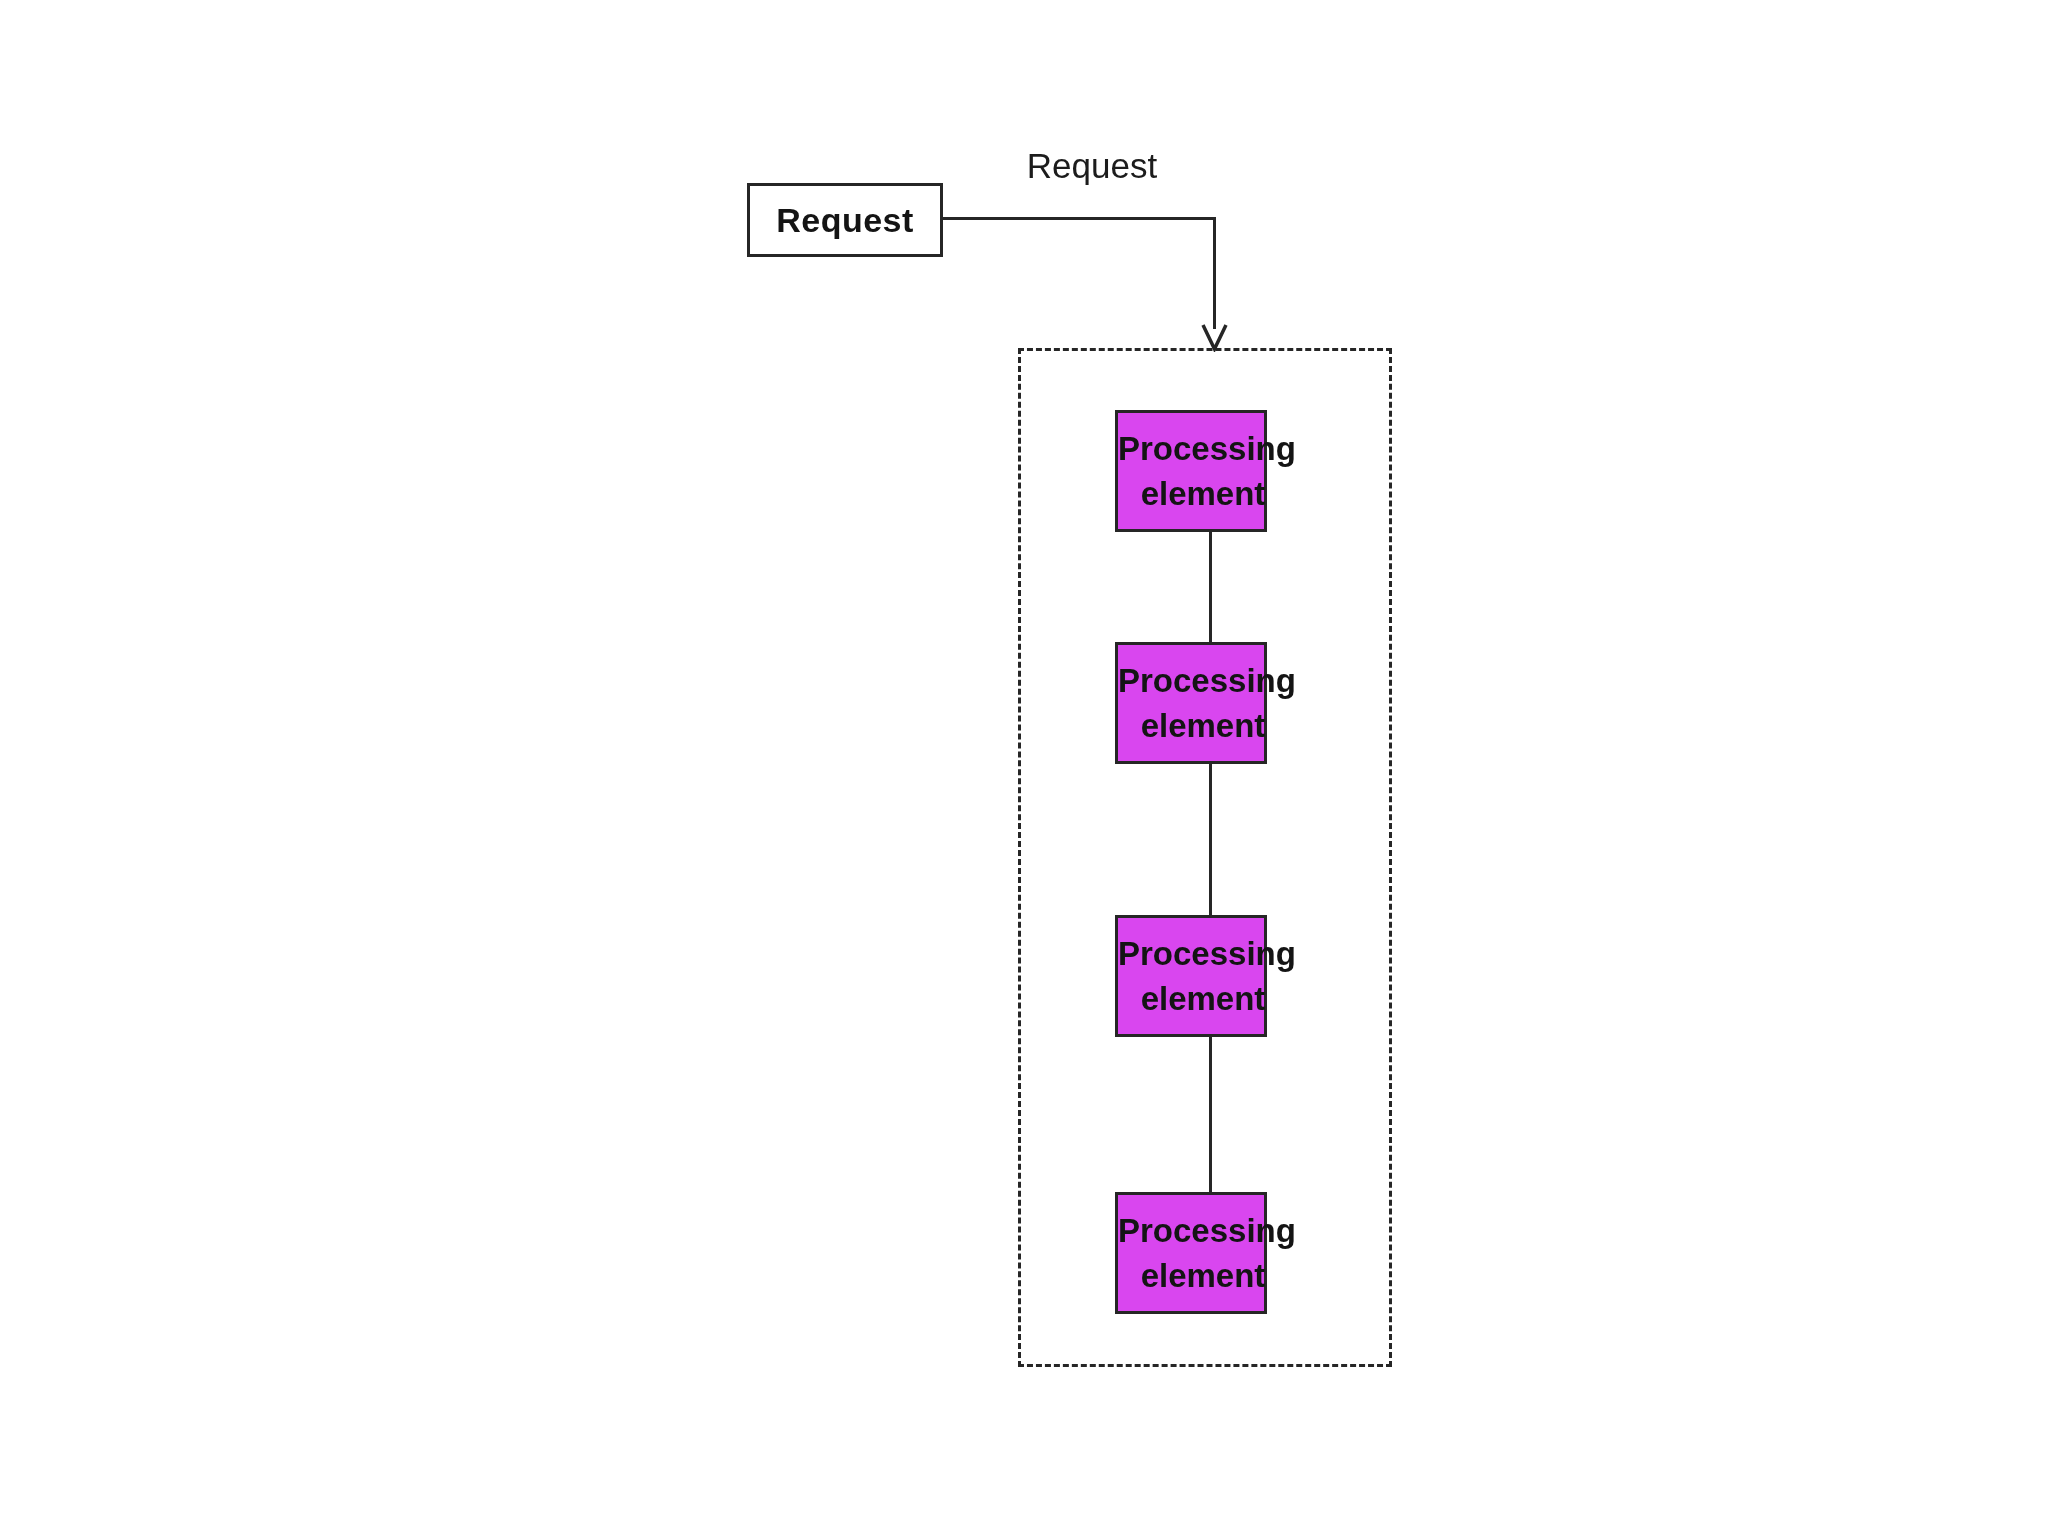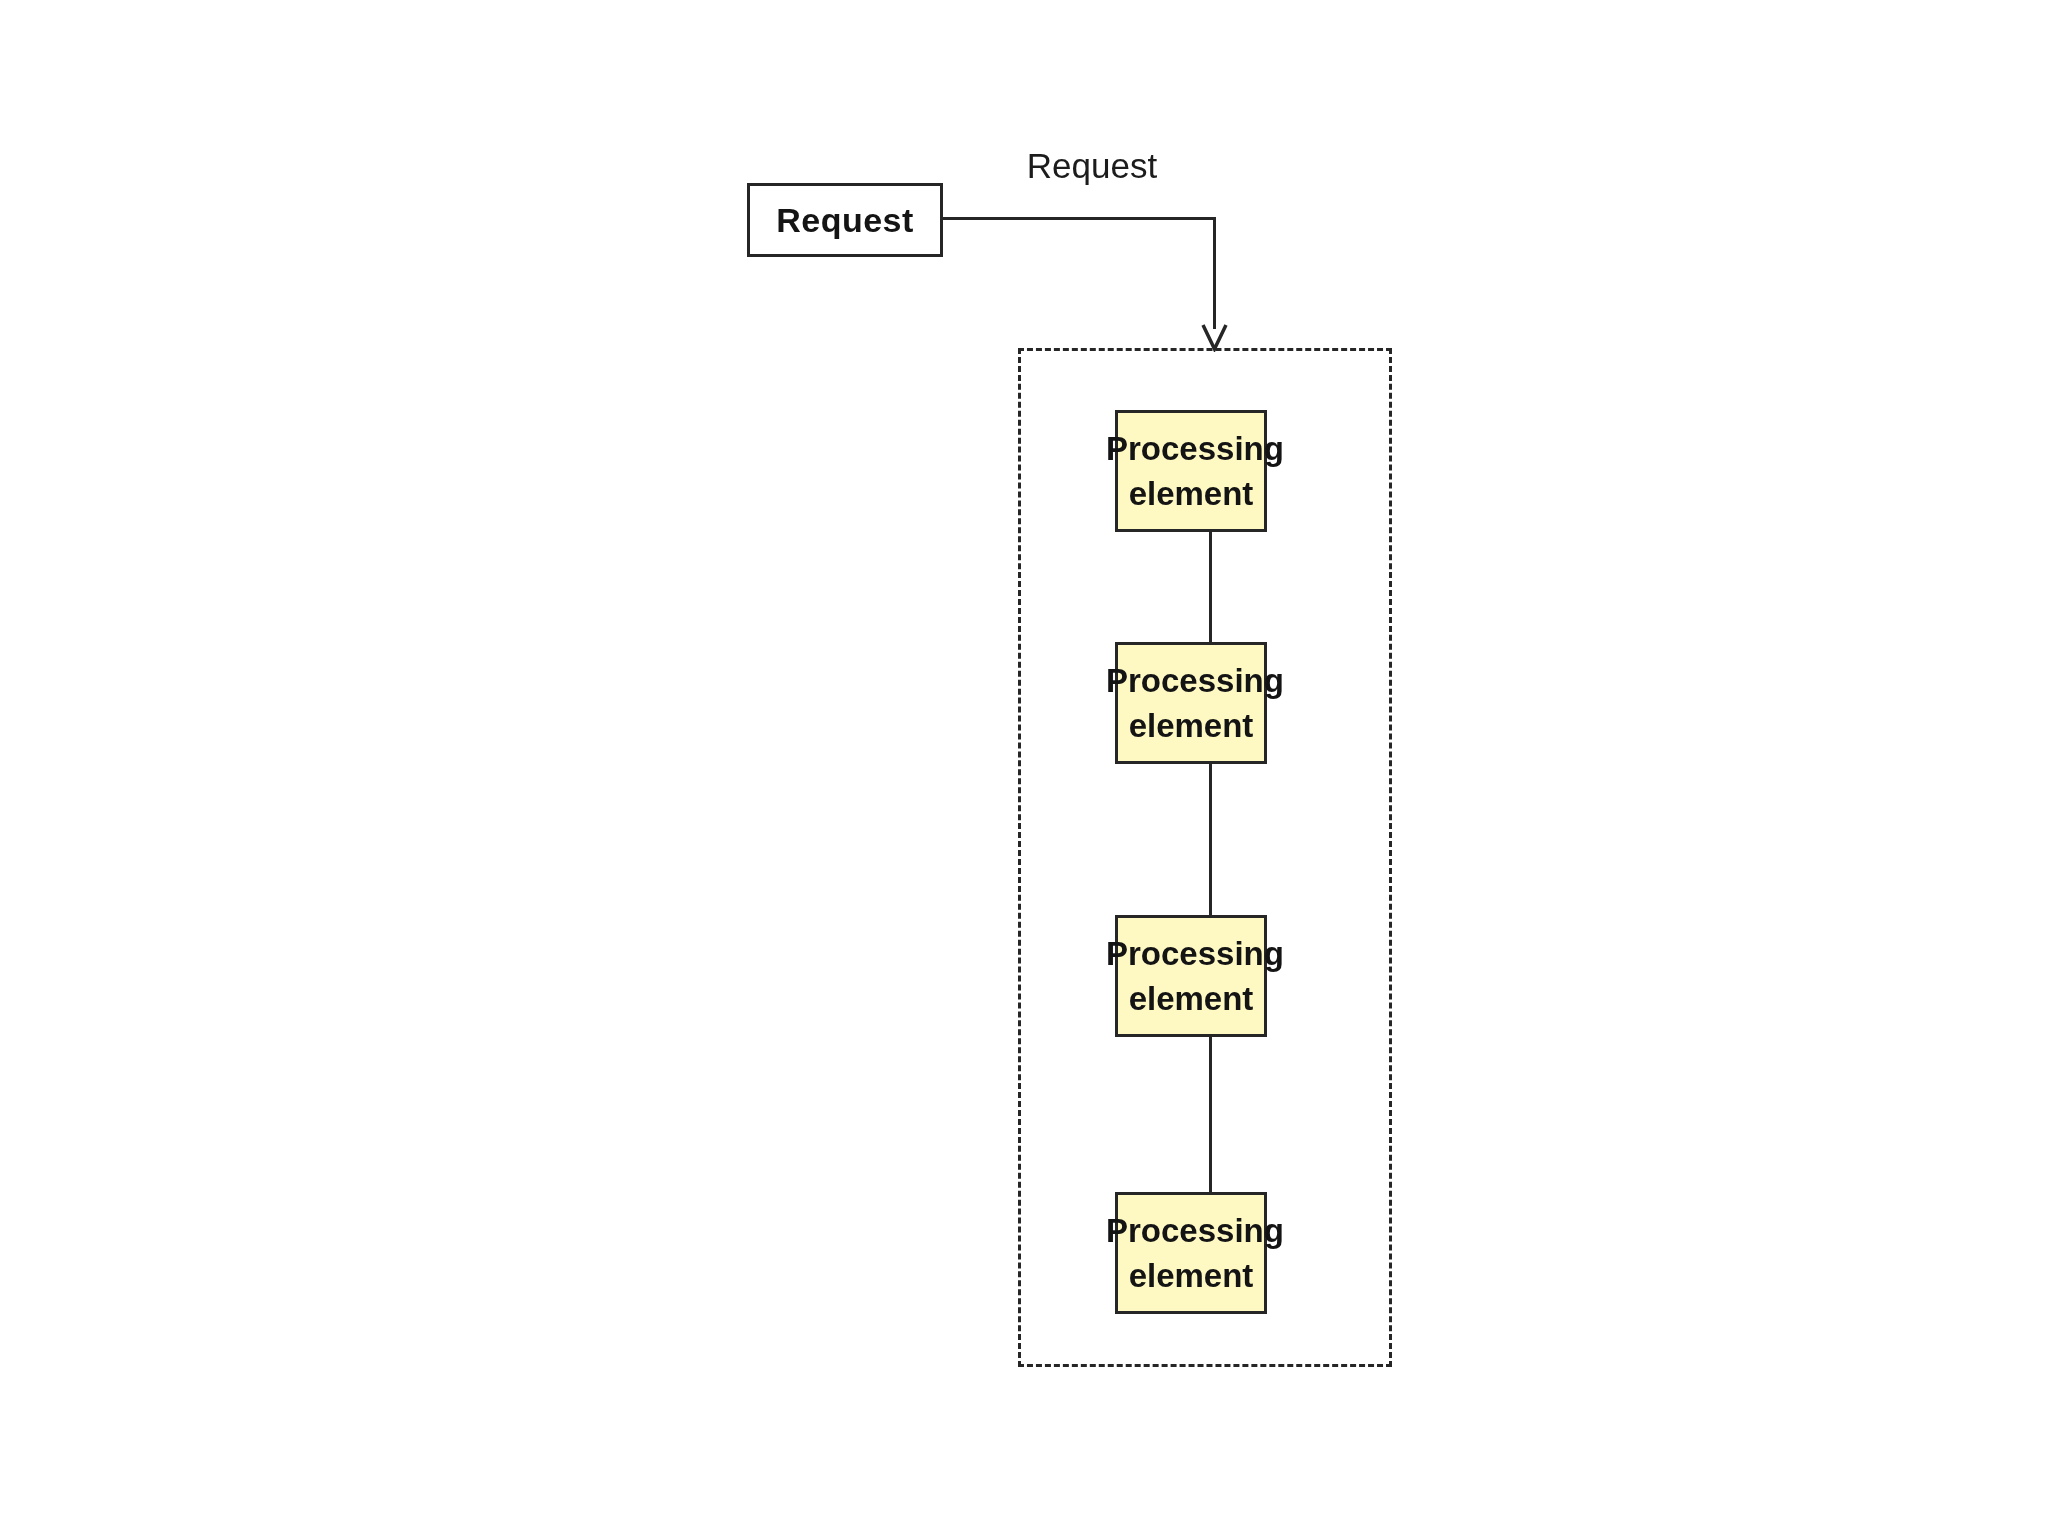--- a/index.html
+++ b/index.html
@@ -47,22 +47,22 @@
 
   
   .pipeline-box{
     position:absolute;left:1018px;top:348px;width:374px;height:1019px;
     border:3px dashed var(--line);background:transparent;
   }
 
   
   .pe{
     position:absolute;left:1115px;width:152px;height:122px;
-    border:3px solid var(--line);background:#fef9c3;
-    display:flex;align-items:center;justify-content:center;text-align:center;
+    border:3px solid var(--line);background:#d946ef;
+    display:flex;align-items:center;justify-content:flex-start;text-align:center;
   }
   .pe span{font-weight:bold;font-size:33px;line-height:45px;display:block;width:170px;}
   .pe1{top:410px;}
   .pe2{top:642px;}
   .pe3{top:915px;}
   .pe4{top:1192px;}
 
   
   .conn{position:absolute;left:1209px;width:3px;background:var(--line);}
   .conn1{top:532px;height:110px;}

